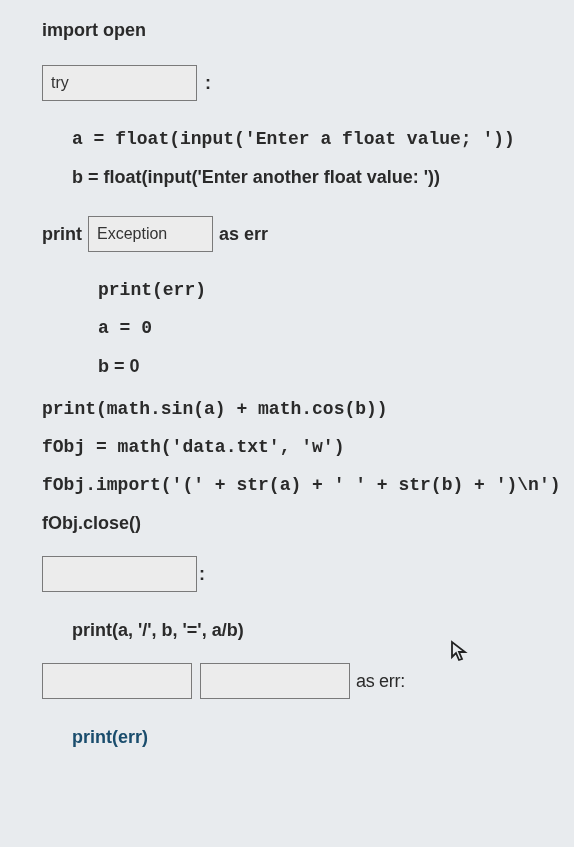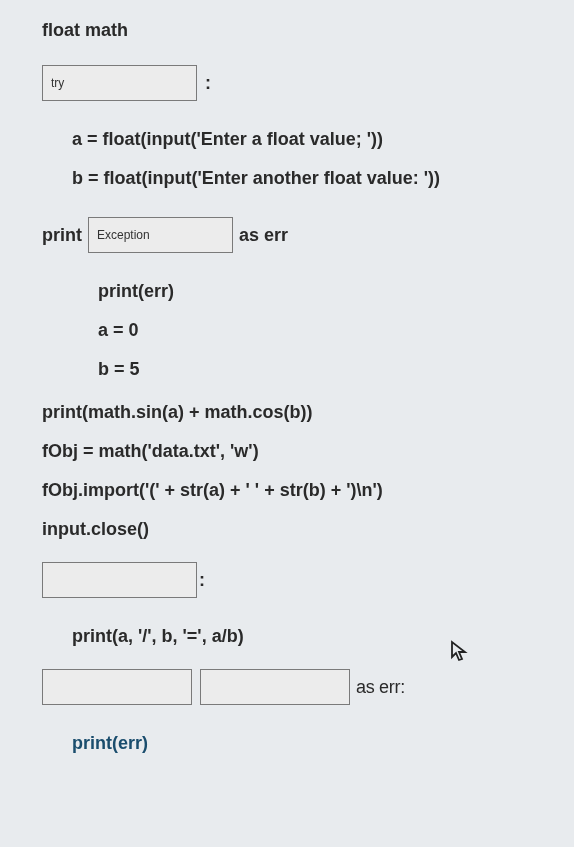--- a/index.html
+++ b/index.html
@@ -27,31 +27,31 @@
     }
     .import-line {
       margin-bottom: 24px;
     }
     .input-box {
       border: 1.5px solid #7a7a7a;
       background: #ececec;
       height: 36px;
       padding: 4px 8px;
       font-family: inherit;
-      font-size: 12px;
+      font-size: 16px;
       font-weight: 400;
       color: #333;
       outline: none;
     }
     .try-box {
       width: 155px;
       margin-right: 6px;
     }
     .exception-box {
-      width: 145px;
+      width: 125px;
       margin-left: 6px;
       margin-right: 6px;
     }
     .empty-box {
       width: 155px;
     }
     .except2-box1 {
       width: 150px;
       margin-right: 8px;
     }
@@ -64,20 +64,21 @@
       margin-left: 2px;
     }
     .indent1 {
       padding-left: 30px;
     }
     .indent2 {
       padding-left: 56px;
     }
     .gap-sm {
       margin-bottom: 18px;
+      font-family: Liberation Mono, monospace;
     }
     .gap-md {
       margin-bottom: 22px;
     }
     .gap-lg {
       margin-bottom: 28px;
     }
     .as-err-tight {
       font-weight: 400;
       letter-spacing: -0.3px;
@@ -89,21 +90,21 @@
       position: absolute;
       left: 450px;
       top: 640px;
       color: #222;
     }
   </style>
 </head>
 <body>
 
 <div class="line import-line">
-  <span>float math</span>
+  <span>import open</span>
 </div>
 
 <div class="line gap-lg">
   <input type="text" class="input-box try-box" value="try" style="">
   <span class="colon">:</span>
 </div>
 
 <div class="line indent1 gap-sm">
   <span>a = float(input('Enter a float value; '))</span>
 </div>
@@ -120,37 +121,37 @@
 
 <div class="line indent2 gap-sm">
   <span>print(err)</span>
 </div>
 
 <div class="line indent2 gap-sm">
   <span>a = 0</span>
 </div>
 
 <div class="line indent2 gap-md">
-  <span>b = 5</span>
+  <span>b = 0</span>
 </div>
 
 <div class="line gap-sm">
   <span>print(math.sin(a) + math.cos(b))</span>
 </div>
 
 <div class="line gap-sm">
   <span>fObj = math('data.txt', 'w')</span>
 </div>
 
 <div class="line gap-sm">
   <span>fObj.import('(' + str(a) + ' ' + str(b) + ')\n')</span>
 </div>
 
 <div class="line gap-md">
-  <span>input.close()</span>
+  <span>fObj.close()</span>
 </div>
 
 <div class="line gap-lg">
   <input type="text" class="input-box empty-box" value="" style="">
   <span class="colon">:</span>
 </div>
 
 <div class="line indent1 gap-md">
   <span>print(a, '/', b, '=', a/b)</span>
 </div>

